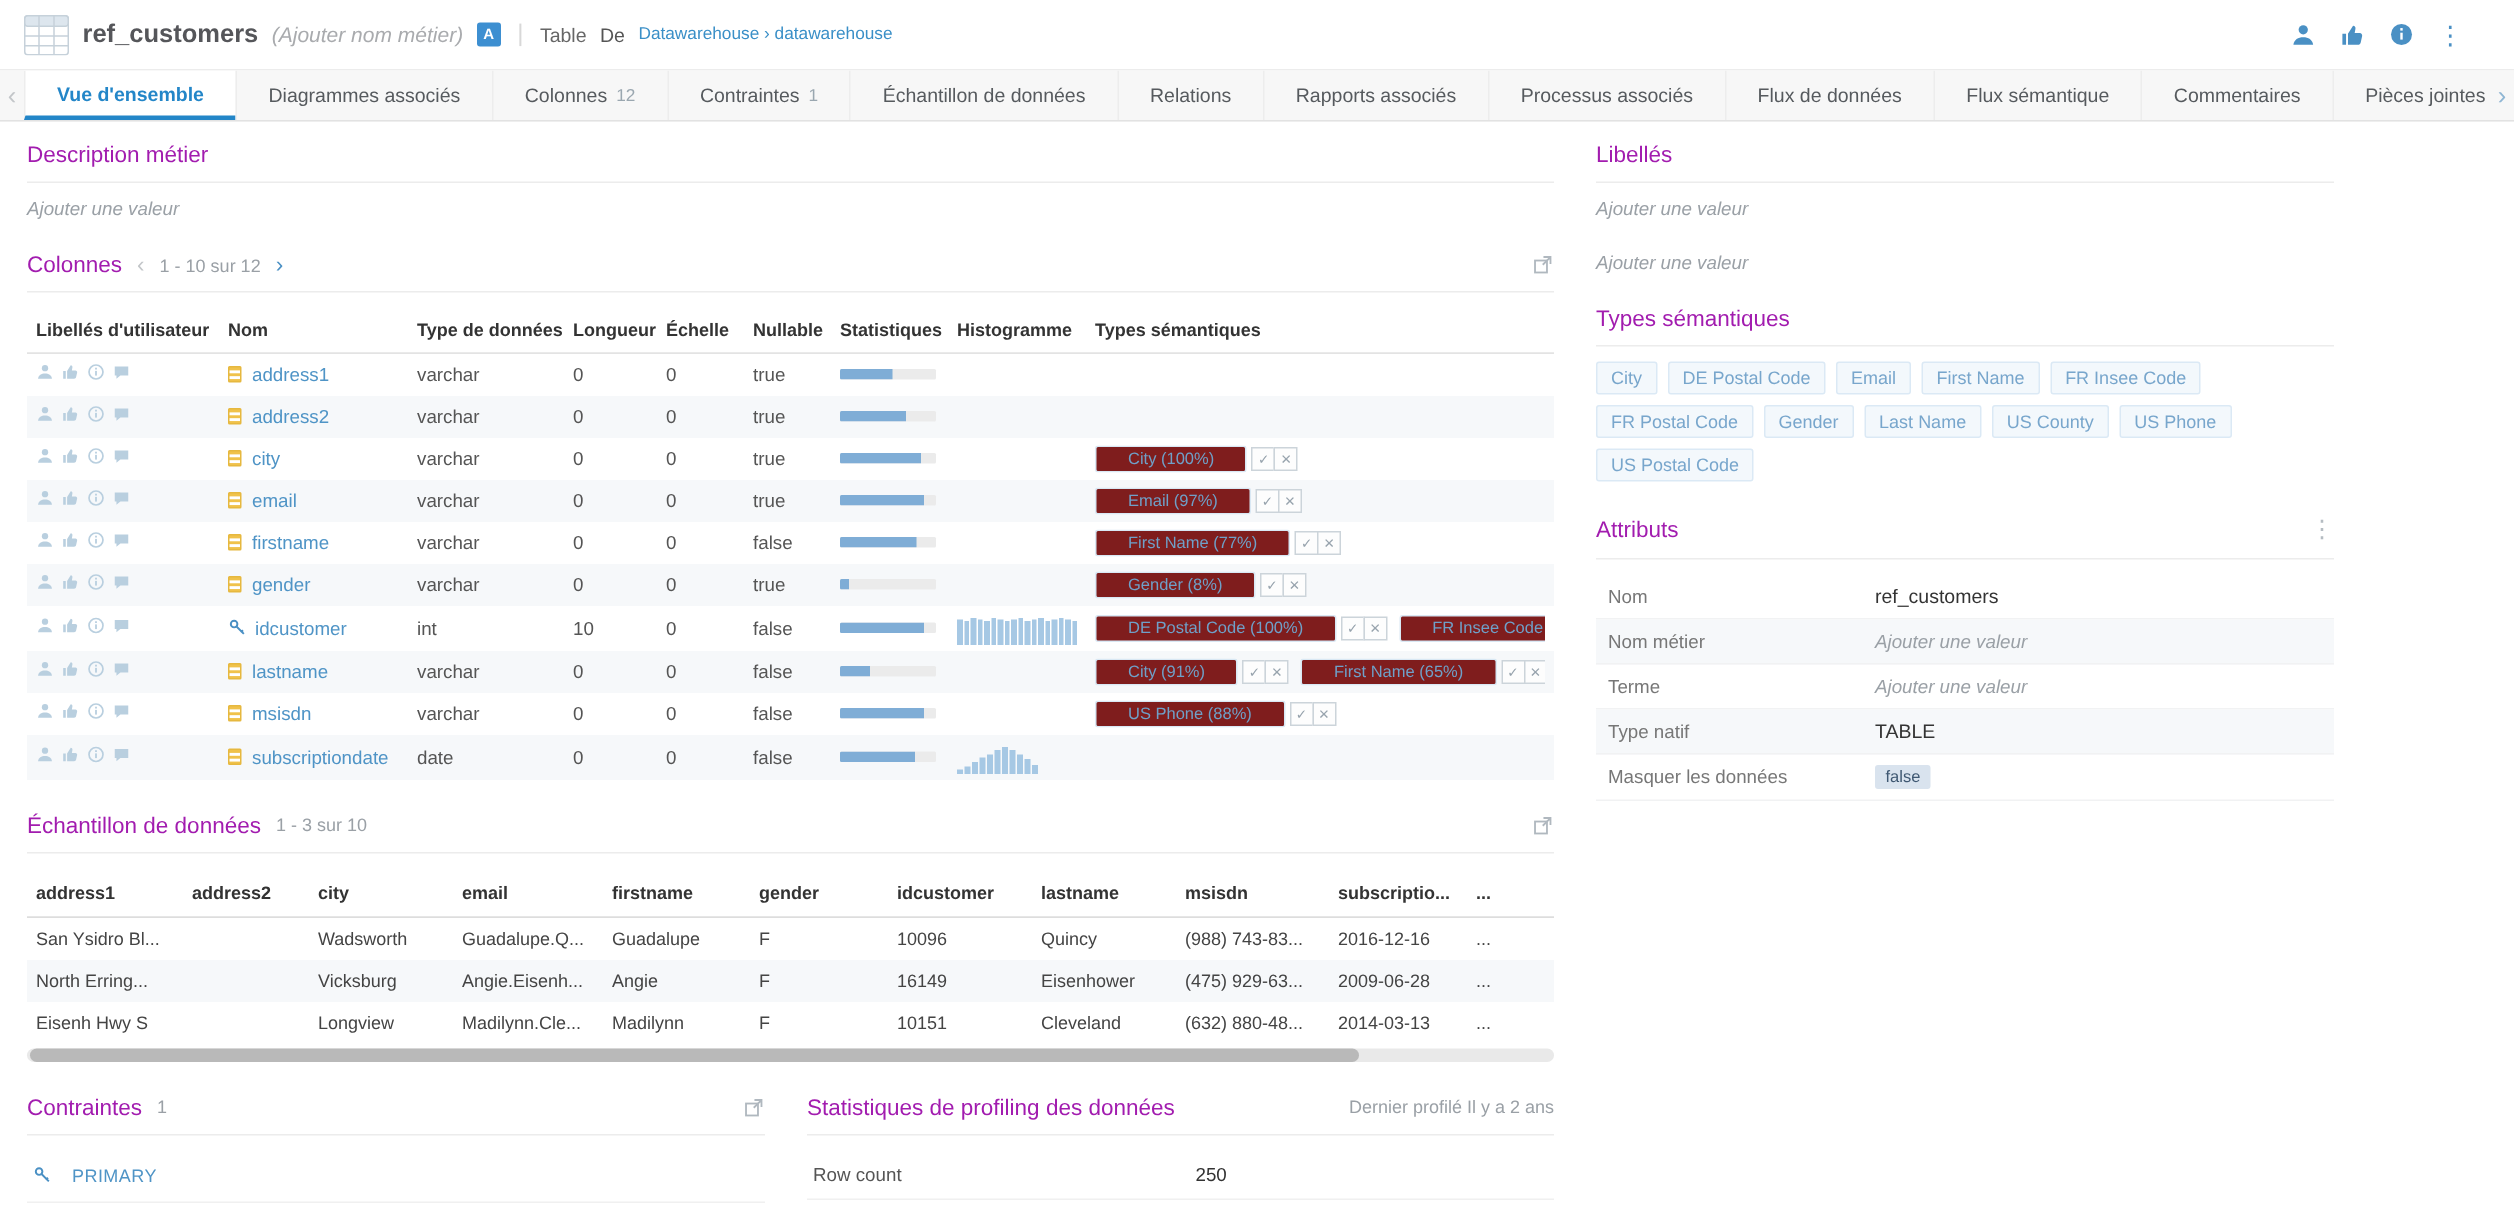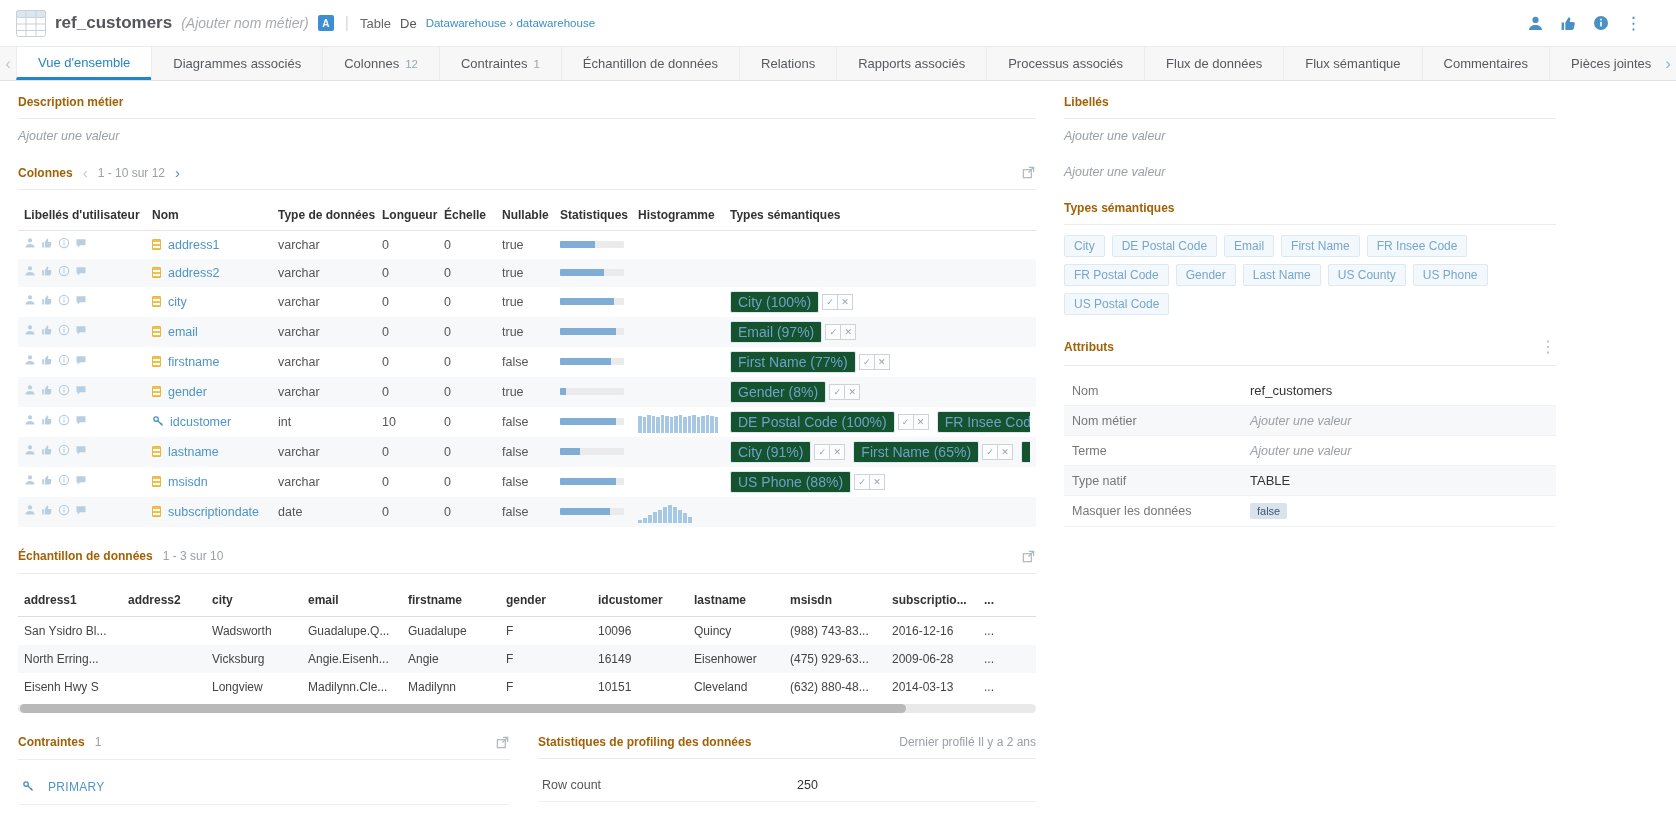--- a/index.html
+++ b/index.html
@@ -24,30 +24,30 @@
 .kebab{font-size:17px;color:#4a90c4;cursor:pointer}
 
 
 .tabbar{height:34px;background:#f7f7f7;border-bottom:1px solid #e2e2e2;display:flex;align-items:stretch;position:relative}
 .tab-chevron{width:16px;display:flex;align-items:center;justify-content:center;color:#c3c6c9;font-size:17px;cursor:pointer;flex:none}
 .tab-chevron.right{color:#8fb6d4}
 .tab-strip{display:flex;overflow:hidden;flex:1}
 .tab{display:flex;align-items:center;gap:6px;padding:0 21px;font-size:13px;color:#565a5e;cursor:pointer;
   border-left:1px solid #ededed;white-space:nowrap}
 .tab:last-child{border-right:1px solid #ededed}
-.tab.active{background:#fff;color:#2386c8;font-weight:normal;border-bottom:3px solid #2386c8}
+.tab.active{background:#fff;color:#2386c8;font-weight:bold;border-bottom:3px solid #2386c8}
 .tab-count{font-size:11.5px;color:#9aa7b0;font-weight:normal}
 
 
 .main{display:flex;padding:14px 0 0 18px}
 .left-col{width:1018px;flex:none;margin-right:28px}
 .right-col{width:492px;flex:none}
 .section{margin-bottom:22px}
 .sec-head{display:flex;align-items:center;gap:10px;padding-bottom:9px;border-bottom:1px solid #ececec;margin-bottom:10px}
-.sec-title{font-size:12px;font-weight:bold;color:#a16207}
+.sec-title{font-size:15px;font-weight:normal;color:#a21caf}
 .sec-sub{font-size:12px;color:#9aa0a6}
 .sec-count{font-size:12px;color:#9aa0a6}
 .pag-chev{font-size:15px;color:#c3c6c9;cursor:pointer;line-height:1}
 .pag-chev.on{color:#4a90c4}
 .sec-spacer{flex:1}
 .expand-ico{color:#b0b8bf;cursor:pointer;display:inline-flex}
 .placeholder{font-style:italic;color:#9aa0a6;font-size:12.5px}
 
 
 table{border-collapse:collapse;table-layout:fixed}
@@ -60,22 +60,22 @@
 .col-icon{display:inline-block;width:9px;height:11px;margin-right:7px;border-radius:1px;
   background:repeating-linear-gradient(#f0c24b 0 2px,#fff 2px 4px);border:1px solid #e6b83f;vertical-align:-1px}
 .key-ic{color:#4a90c4;display:inline-flex;margin-right:5px;vertical-align:-2px}
 .col-link{color:#4f94c6;font-size:12.5px}
 .stat-track{width:64px;height:7px;background:#ebebeb;border-radius:1px;overflow:hidden}
 .stat-fill{height:7px;background:#7fadd6}
 .histo{display:flex;align-items:flex-end;gap:1px;height:22px}
 .histo-bar{width:4px;background:#a6c8e4}
 .tags-cell{display:flex;align-items:center;gap:8px;overflow:hidden}
 .tag-group{display:inline-flex;align-items:center;flex:none}
-.tag{font-size:14px;color:#6fa0c8;background:#14532d;border:1px solid #d9e8f4;border-radius:2px;
-  padding:2px 7px;white-space:nowrap;cursor:pointer}
+.tag{font-size:11px;color:#6fa0c8;background:#7f1d1d;border:1px solid #d9e8f4;border-radius:2px;
+  padding:2px 21px;white-space:nowrap;cursor:pointer}
 .tag-btn{width:16px;height:16px;border:1px solid #ccd4da;background:#fdfdfd;color:#97a3ad;font-size:9px;
   display:inline-flex;align-items:center;justify-content:center;cursor:pointer;margin-left:3px}
 .tag-btn + .tag-btn{margin-left:-1px}
 
 
 .sample-table{width:1018px}
 .sample-table th{font-size:12px;font-weight:bold;color:#333;text-align:left;padding:9px 6px;border-bottom:1px solid #ddd;
   overflow:hidden;white-space:nowrap}
 .sample-table td{font-size:12px;color:#444;padding:7px 6px;overflow:hidden;white-space:nowrap}
 .hscroll{margin-top:3px;width:1018px;height:9px;background:#e9e9e9;border-radius:5px;position:relative}

